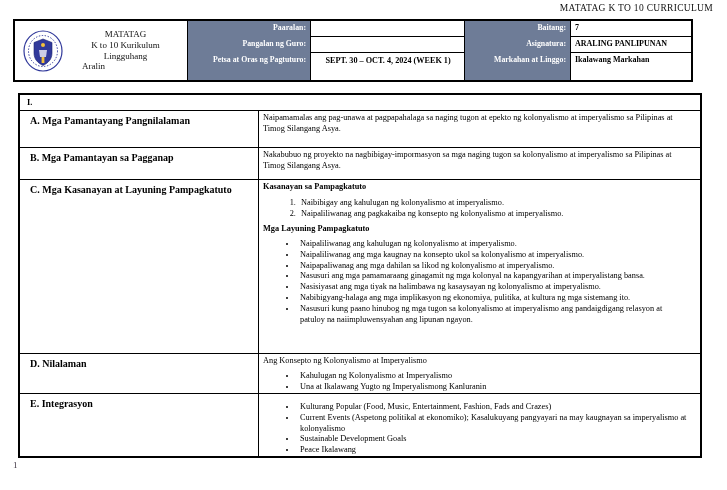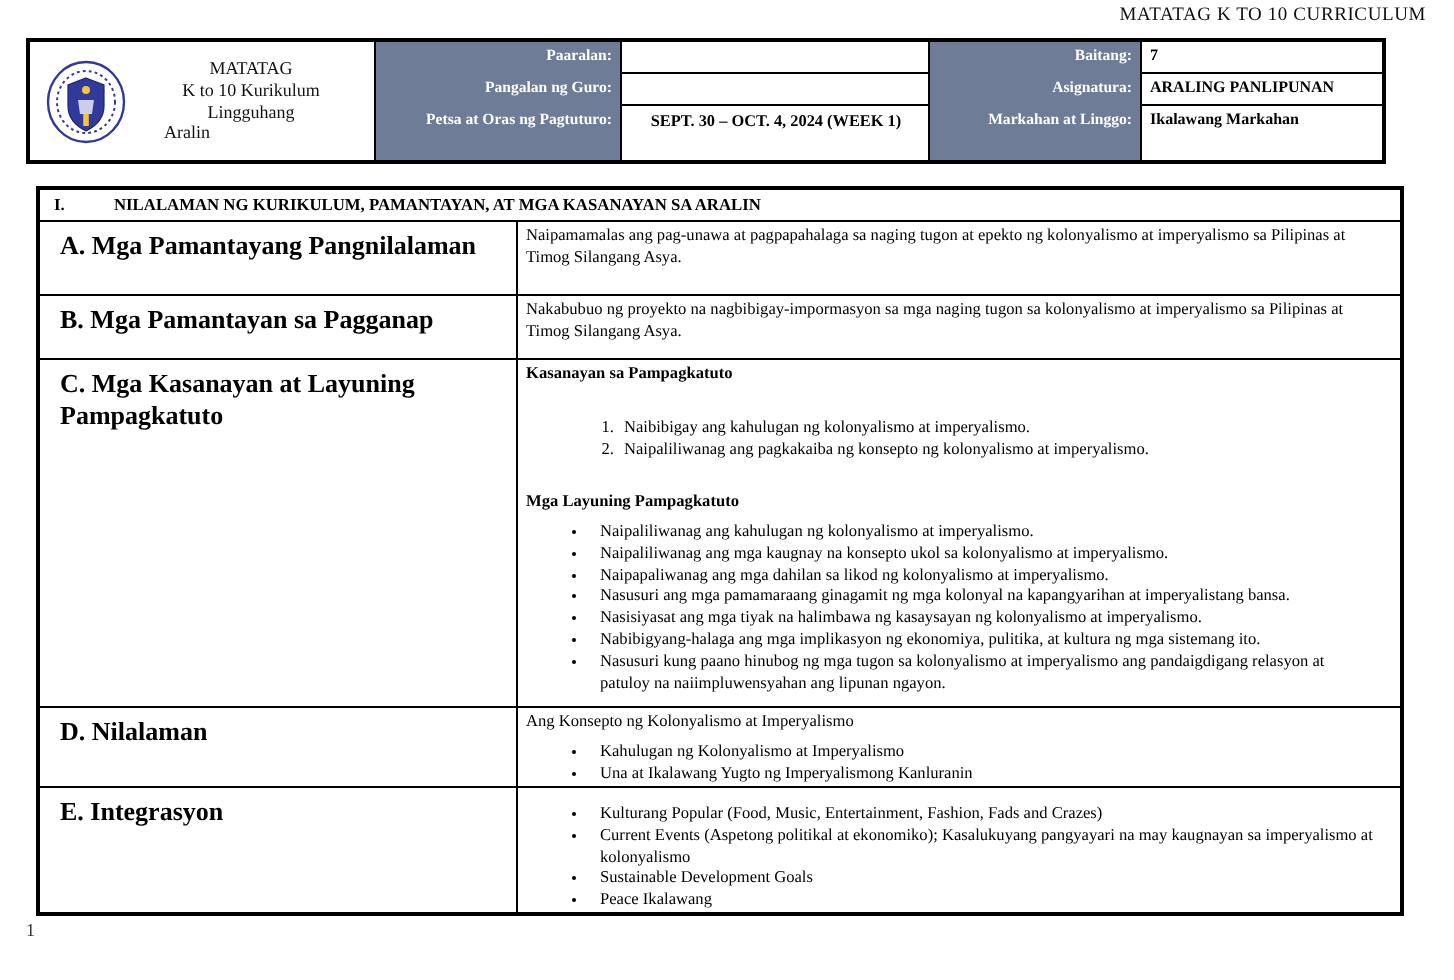--- a/index.html
+++ b/index.html
@@ -59,30 +59,30 @@
     height: 16px; border-bottom: 1.4px solid #000;
     display: flex; align-items: center;
     font-weight: bold; font-size: 8.4px;
   }
   .sec-num { padding-left: 7px; width: 37px; }
   .trow { display: flex; border-bottom: 1.4px solid #000; overflow: hidden; }
   .trow.last { border-bottom: none; }
   .tlabel {
     width: 239px; min-width: 239px;
     border-right: 1.4px solid #000;
-    font-weight: bold; font-size: 13px;
+    font-weight: bold; font-size: 10px;
     padding: 4px 8px 0 10px; line-height: 1.25;
   }
   .tcontent {
     flex: 1; font-size: 8.3px; line-height: 1.3;
     padding: 2px 8px 2px 4px;
   }
   .tcontent p { margin: 0; }
   .tcontent .bold { font-weight: bold; }
-  .tcontent ol { margin: 16px; padding-left: 30px; }
+  .tcontent ol { margin: 5px; padding-left: 30px; }
   .tcontent ul { margin: 4px; padding-left: 30px; list-style: disc; }
   .tcontent li { padding-left: 3px; }
   .row-a { height: 37px; }
   .row-b { height: 32px; }
   .row-c { height: 174px; }
   .row-d { height: 40px; }
   .row-e { height: 62px; }
   .row-e .tcontent { padding-top: 4px; }
 
   .page-number {
@@ -129,21 +129,20 @@
     <div class="hc lab">Petsa at Oras ng Pagtuturo:</div>
     <div class="hc val center">SEPT. 30 – OCT. 4, 2024 (WEEK 1)</div>
     <div class="hc lab">Markahan at Linggo:</div>
     <div class="hc val">Ikalawang Markahan</div>
   </div>
 
   <div class="main-table">
 
     <div class="sec-row">
       <span class="sec-num">I.</span>
-      <span class="sec-title">NILALAMAN NG KURIKULUM, PAMANTAYAN, AT MGA KASANAYAN SA ARALIN</span>
     </div>
 
     <div class="trow row-a">
       <div class="tlabel">A. Mga Pamantayang Pangnilalaman</div>
       <div class="tcontent">
         <p>Naipamamalas ang pag-unawa at pagpapahalaga sa naging tugon at epekto ng kolonyalismo at imperyalismo sa Pilipinas at Timog Silangang Asya.</p>
       </div>
     </div>
 
     <div class="trow row-b">

